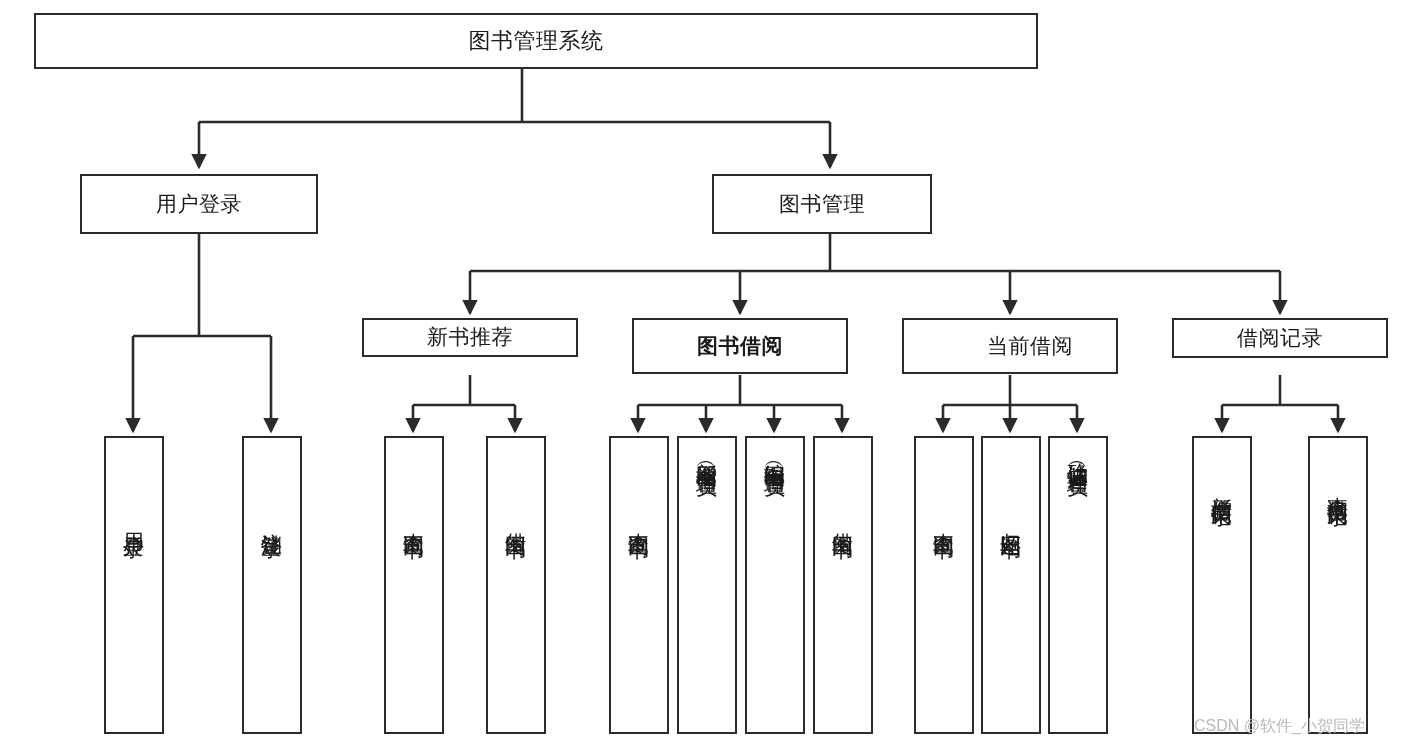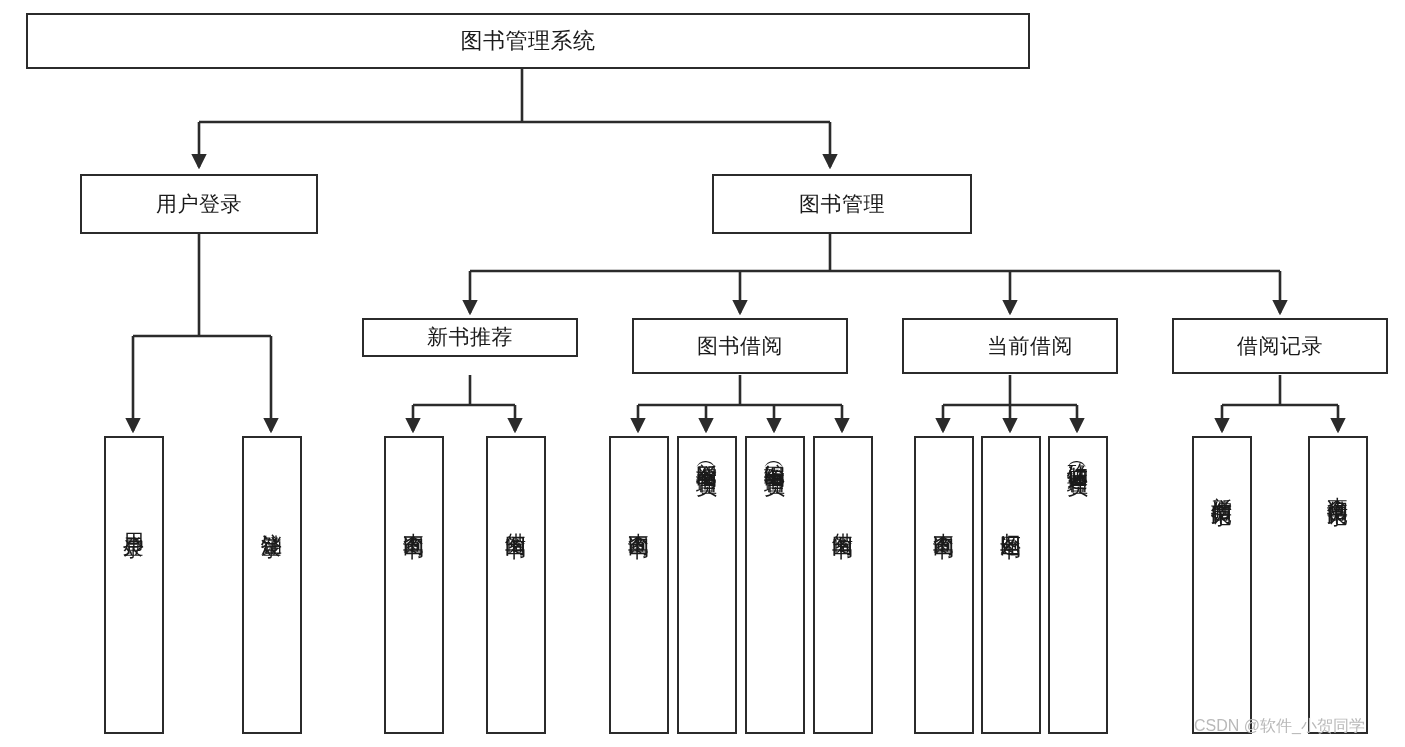--- a/index.html
+++ b/index.html
@@ -116,45 +116,45 @@
       <path d="M 1010 405 L 1010 431" marker-end="url(#arrow)"></path>
       <path d="M 1077 405 L 1077 431" marker-end="url(#arrow)"></path>
 
       <path d="M 1280 375 L 1280 405"></path>
       <path d="M 1222 405 L 1338 405"></path>
       <path d="M 1222 405 L 1222 431" marker-end="url(#arrow)"></path>
       <path d="M 1338 405 L 1338 431" marker-end="url(#arrow)"></path>
     </g>
   </svg>
 
-  <div class="node horizontal root" style="left:26px; top:13px; width:1004px; height:56px;">
+  <div class="node horizontal root" style="left:34px; top:13px; width:1004px; height:56px;">
     <span class="node-label">图书管理系统</span>
   </div>
 
   <div class="node horizontal" style="left:80px; top:174px; width:238px; height:60px;">
     <span class="node-label">用户登录</span>
   </div>
 
-  <div class="node horizontal" style="left:712px; top:174px; width:260px; height:60px;">
+  <div class="node horizontal" style="left:712px; top:174px; width:220px; height:60px;">
     <span class="node-label">图书管理</span>
   </div>
 
   <div class="node horizontal" style="left:362px; top:318px; width:216px; height:39px;">
     <span class="node-label">新书推荐</span>
   </div>
 
-  <div class="node horizontal" style="left:632px; top:318px; width:216px; height:56px;">
+  <div class="node horizontal" style="left:632px; top:318px; width:216px; height:56px;font-weight:bold;">
     <span class="node-label">图书借阅</span>
   </div>
 
   <div class="node horizontal" style="left:902px; top:318px; width:216px; height:56px;padding-left:40px;">
     <span class="node-label">当前借阅</span>
   </div>
 
-  <div class="node horizontal" style="left:1172px; top:318px; width:216px; height:56px;">
+  <div class="node horizontal" style="left:1172px; top:318px; width:216px; height:40px;">
     <span class="node-label">借阅记录</span>
   </div>
 
   <div class="node vertical" style="left:104px; top:436px; width:60px; height:298px; padding-top:78px;">
     <span class="node-label">用户登录</span>
   </div>
 
   <div class="node vertical" style="left:242px; top:436px; width:60px; height:298px; padding-top:78px;">
     <span class="node-label">注销登录</span>
   </div>

